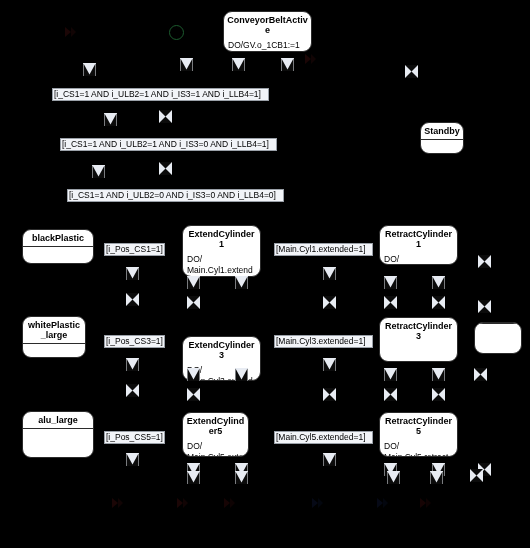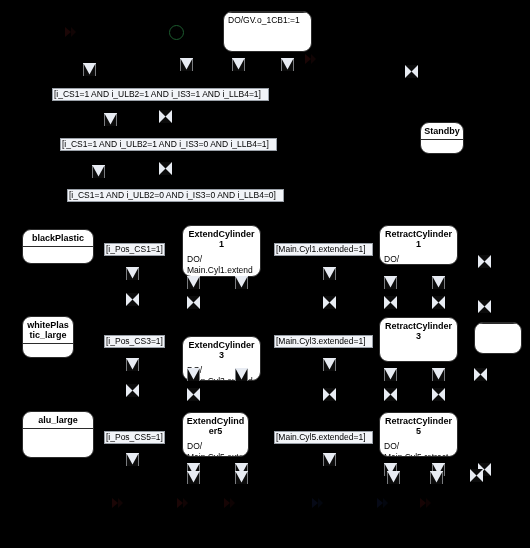--- a/index.html
+++ b/index.html
@@ -111,20 +111,21 @@
       </svg>
   </div>
   <div class="faint" style="left:303px; top:52px;">
     <svg width="14" height="14" viewBox="0 0 14 14">
         <path d="M2 2 L8 7 L2 12 Z" fill="#5a1414"></path>
         <path d="M8 2 L13 7 L8 12 Z" fill="#3a0e0e"></path>
       </svg>
   </div>
 
   <div class="state" style="left:223px; top:11px; width:89px; height:41px;">
+    <div class="name">ConveyorBeltActive</div>
     <div class="sep"></div>
     <div class="body">DO/GV.o_1CB1:=1</div>
   </div>
 
   <div class="marker" style="left:83px; top:63px;">
     <svg width="13" height="13" viewBox="0 0 13 13">
         <rect x="0" y="0" width="13" height="13" fill="#e8ecf3"></rect>
         <path d="M0.5 0.5 L6.5 11.5 L12.5 0.5 L12.5 13 L0.5 13 Z" fill="#0b0b0b"></path>
       </svg>
   </div>
@@ -290,21 +291,21 @@
         <path d="M0 0 L13 0 L6.5 6.5 Z M0 13 L13 13 L6.5 6.5 Z" fill="#0b0b0b"></path>
       </svg>
   </div>
   <div class="marker" style="left:432px; top:296px;">
     <svg width="13" height="13" viewBox="0 0 13 13">
         <rect width="13" height="13" fill="#e8ecf3"></rect>
         <path d="M0 0 L13 0 L6.5 6.5 Z M0 13 L13 13 L6.5 6.5 Z" fill="#0b0b0b"></path>
       </svg>
   </div>
 
-  <div class="state empty" style="left:22px; top:316px; width:52px; height:42px;">
+  <div class="state empty" style="left:22px; top:316px; width:64px; height:42px;">
     <div class="name">whitePlastic_large</div>
     <div class="sep"></div>
     <div class="body"></div>
   </div>
 
   <div class="guard" style="left:104px; top:335px; width:61px;">[i_Pos_CS3=1]</div>
 
   <div class="state" style="left:182px; top:317px; width:79px; height:45px;margin-top:19px;">
     <div class="name">ExtendCylinder3</div>
     <div class="sep"></div>

